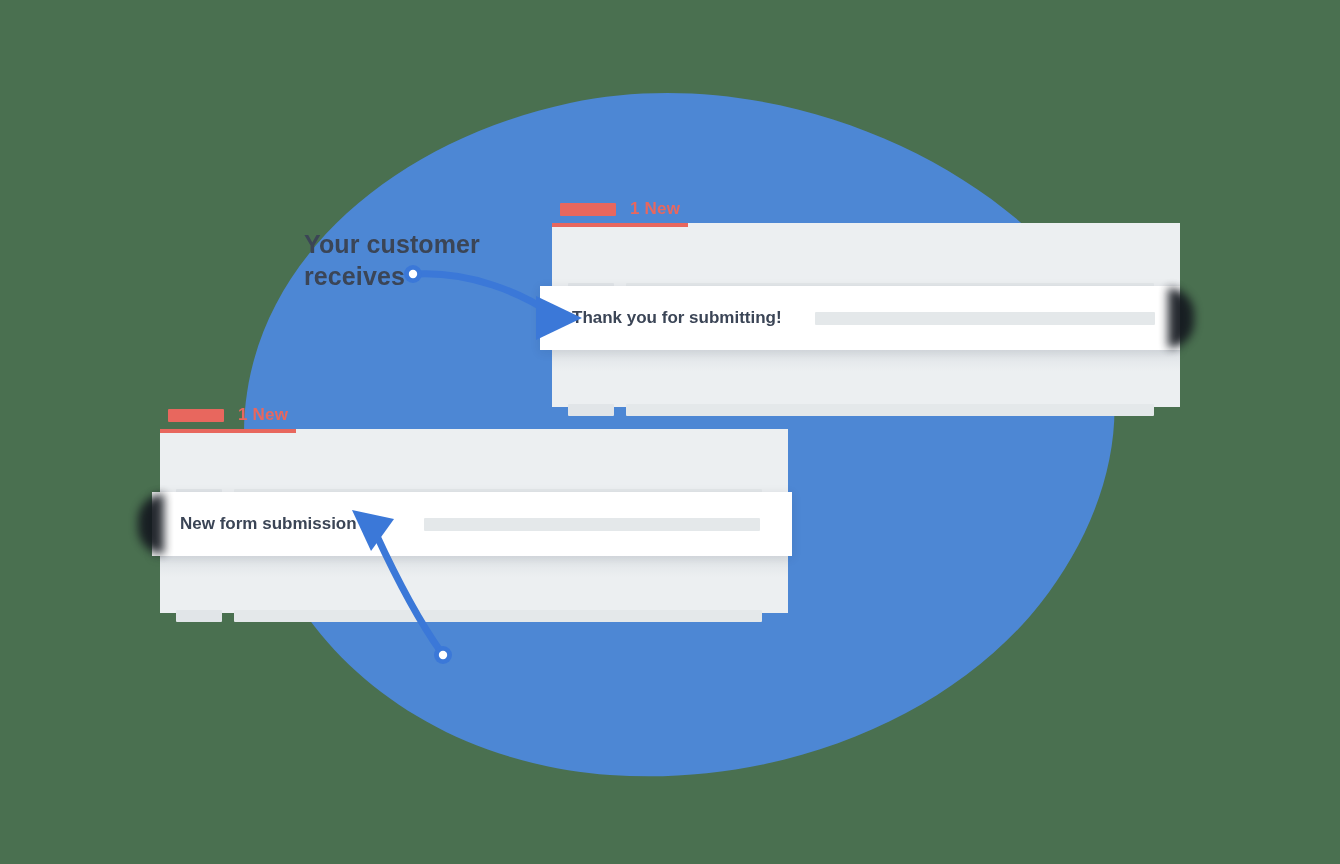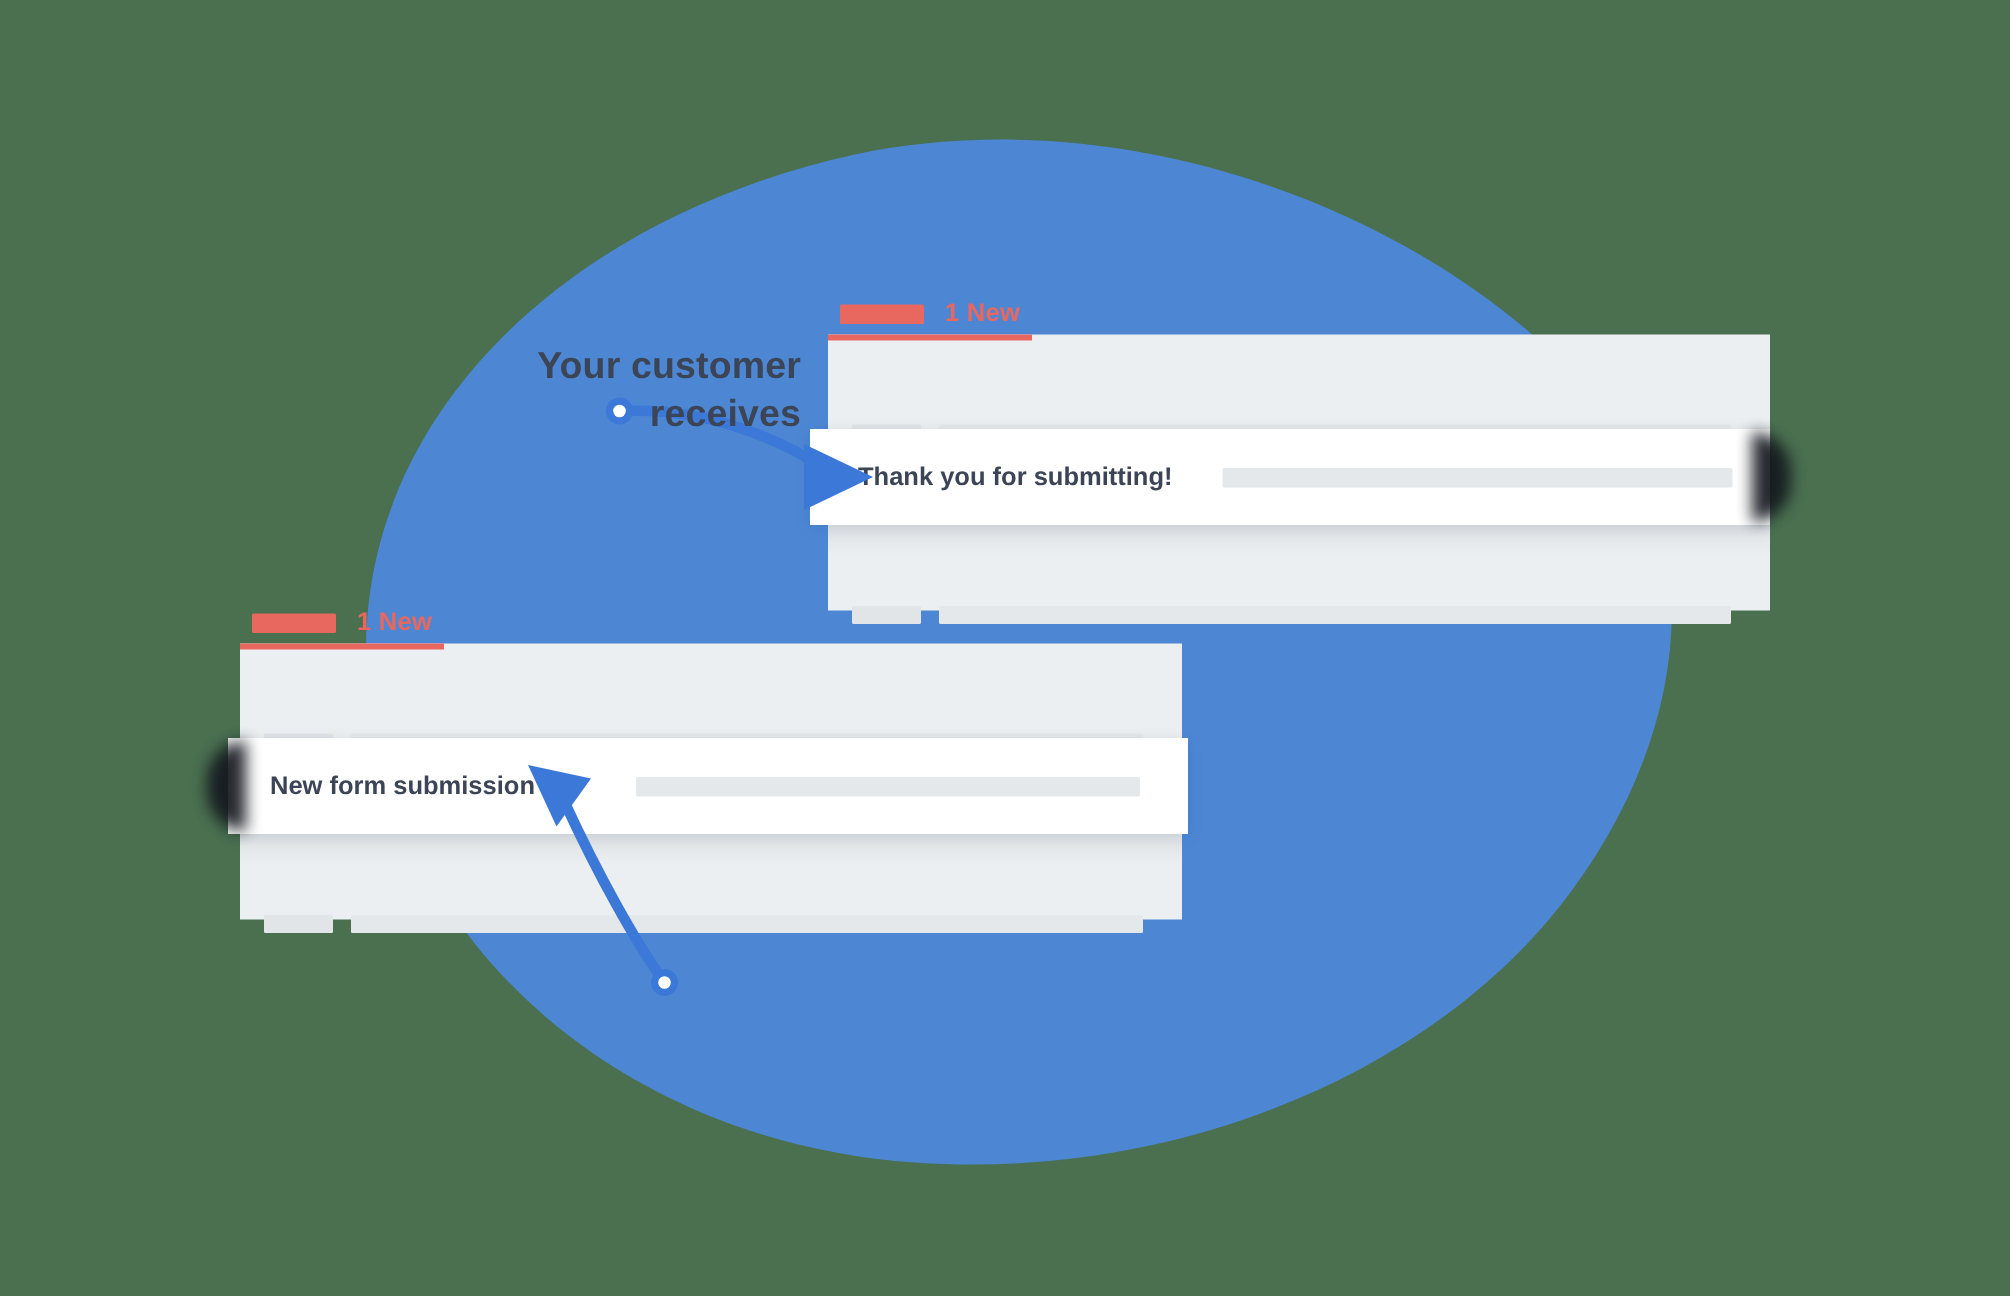--- a/index.html
+++ b/index.html
@@ -172,21 +172,21 @@
     height: 13px;
     background: #e4e8ea;
     border-radius: 1px;
   }
   .float-card.top .card-bar    { left: 275px; width: 340px; }
   .float-card.bottom .card-bar { left: 272px; width: 336px; }
 
   .z-panels { z-index: 3; }
   .z-cards  { z-index: 5; }
   .z-arrows { z-index: 7; }
-  .z-labels { z-index: 8; text-align: right; }
+  .z-labels { z-index: 8; }
 </style>
 </head>
 <body>
 
 <div id="stage">
 
   <svg class="blob-layer" viewBox="0 0 1340 864" preserveAspectRatio="none" aria-hidden="true">
     <path d="M 247 393
              C 268 250, 400 140, 570 103
              C 745 66, 940 136, 1050 250

